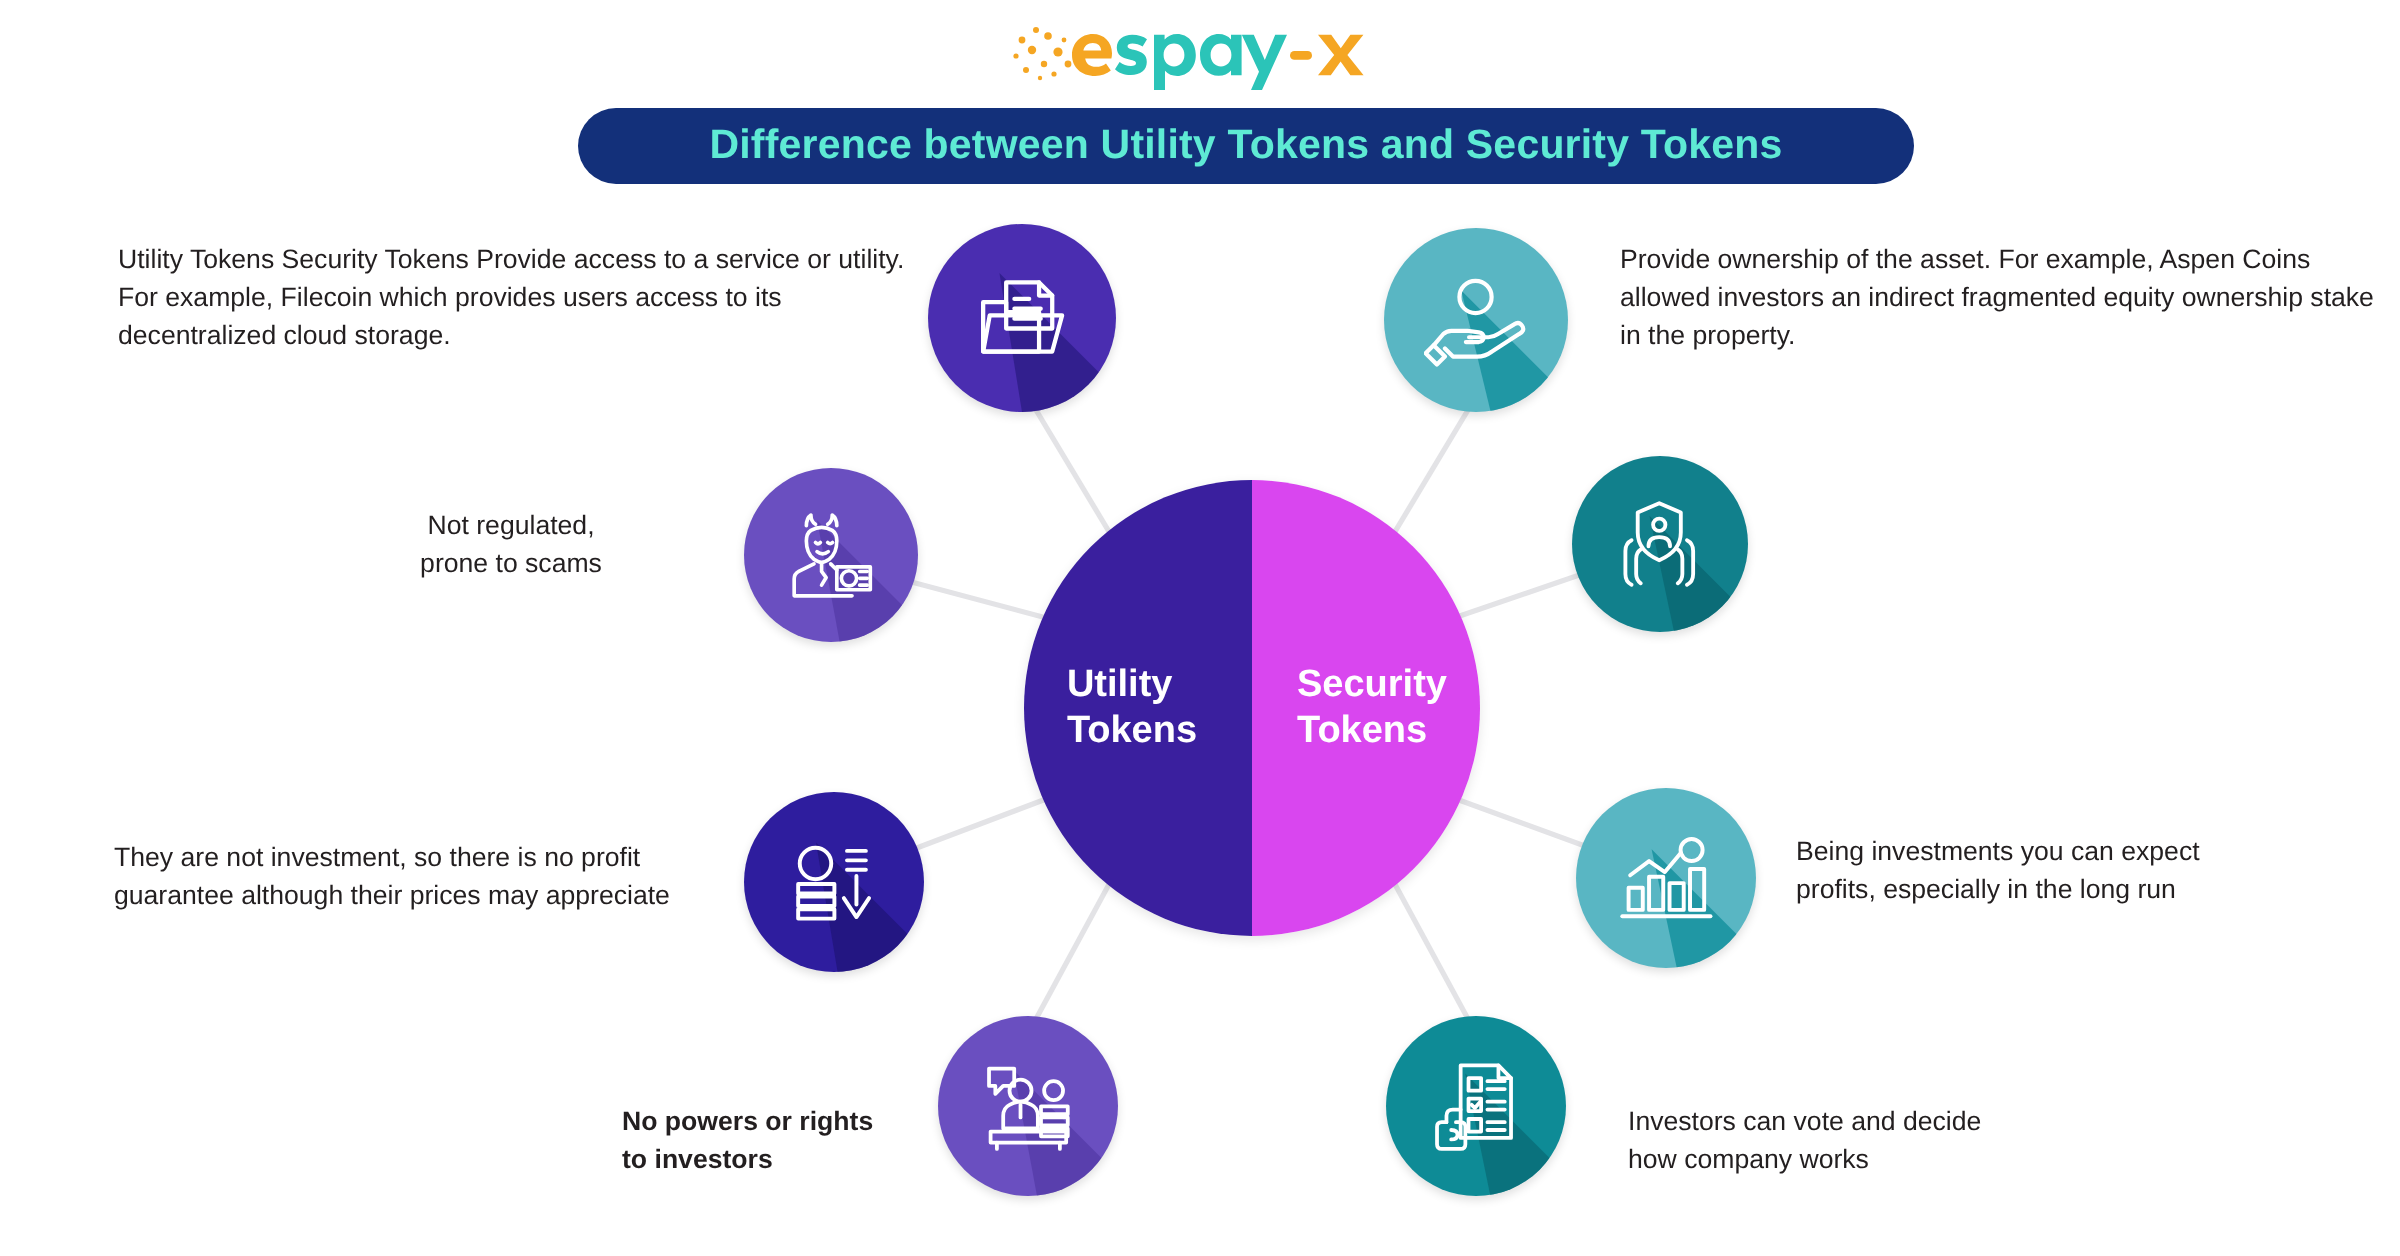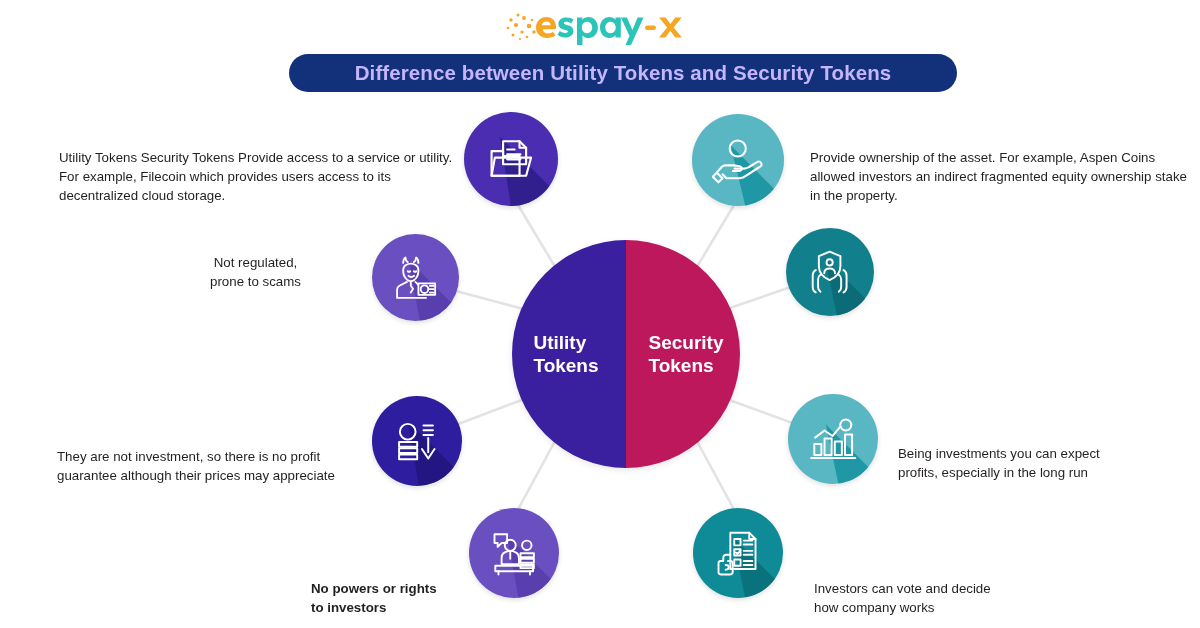--- a/index.html
+++ b/index.html
@@ -31,21 +31,21 @@
   
   #title-banner {
     position: absolute;
     left: 289px; top: 54px;
     width: 668px; height: 38px;
     background: #13307a;
     border-radius: 19px;
     display: flex; align-items: center; justify-content: center;
   }
   #title-banner .txt {
-    color: #c4b5fd;
+    color: #5eead4;
     font-size: 20.5px;
     font-weight: bold;
     letter-spacing: 0.1px;
     white-space: nowrap;
   }
 
   
   #lines {
     position: absolute; left: 0; top: 0;
     width: 1200px; height: 628px;
@@ -60,21 +60,21 @@
     border-radius: 50%;
     overflow: hidden;
     box-shadow: 0 2px 6px rgba(0,0,0,0.10);
   }
   #center-wheel .half {
     position: absolute; top: 0;
     width: 50%; height: 100%;
     display: flex; align-items: center; justify-content: center;
   }
   #center-wheel .half.left  { left: 0;  background: #3a1f9e; }
-  #center-wheel .half.right { right: 0; background: #be185d; }
+  #center-wheel .half.right { right: 0; background: #d946ef; }
   #center-wheel .half .lbl {
     color: #ffffff;
     font-size: 19px;
     font-weight: bold;
     line-height: 1.22;
     white-space: pre-line;
   }
   #center-wheel .half.left .lbl  { padding-right: 6px; }
   #center-wheel .half.right .lbl { padding-left: 6px; }
 
@@ -99,21 +99,21 @@
   .bubble .glyph svg { width: 100%; height: 100%; display: block; }
 
   
   .caption {
     position: absolute;
     font-size: 13.3px;
     line-height: 1.44;
     color: #231f20;
   }
   .caption.right-align { text-align: center; }
-  .caption.left-align  { text-align: left; margin-top: 28px; }
+  .caption.left-align  { text-align: left; }
 </style>
 </head>
 <body>
 
 <div id="stage">
 
   <div id="logo">
     <svg width="190" height="38" viewBox="0 0 190 38">
       <g fill="#F5A623">
         <circle cx="6" cy="12" r="1.7"></circle>

